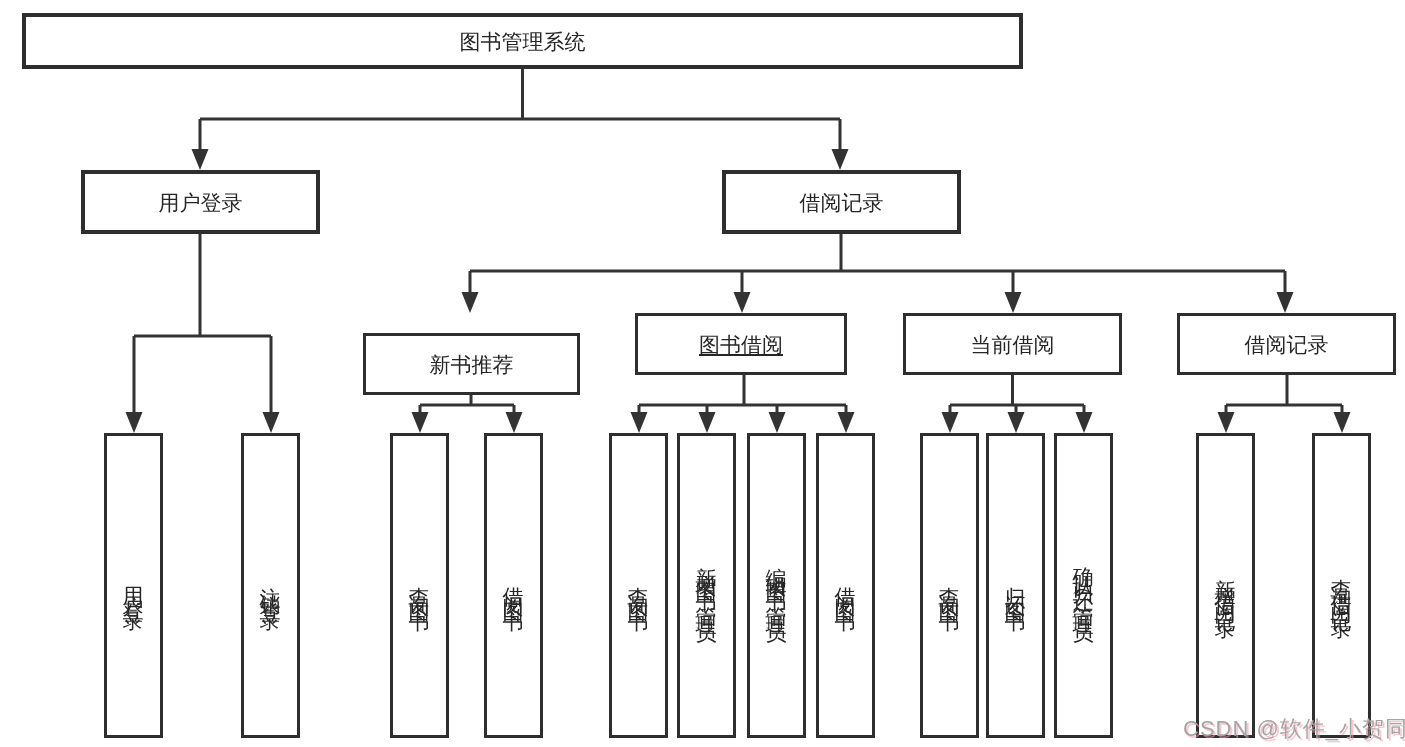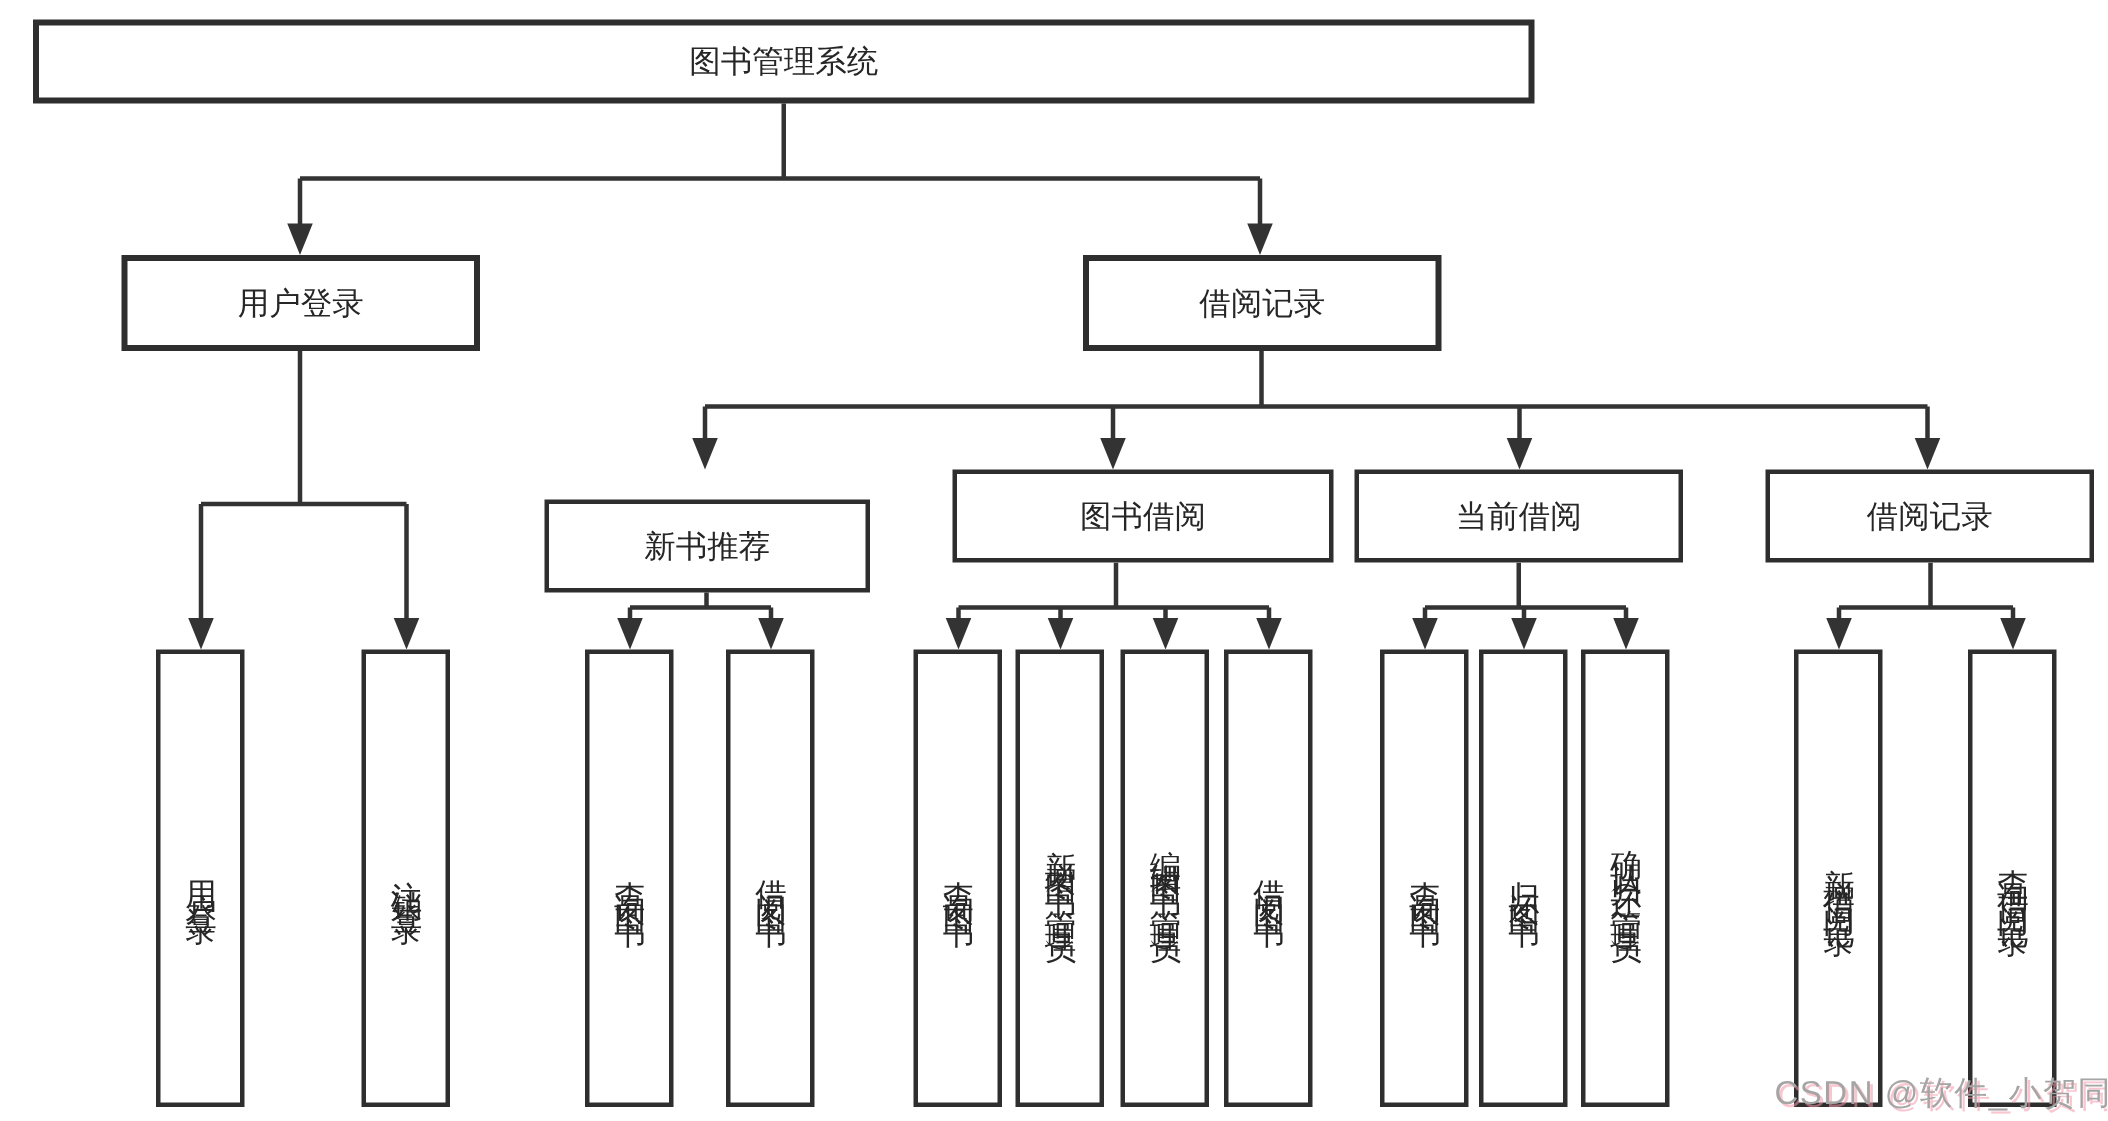--- a/index.html
+++ b/index.html
@@ -51,21 +51,21 @@
     writing-mode: vertical-rl;
     text-orientation: mixed;
     letter-spacing: 8px;
     white-space: nowrap;
   }
   
   .n-root { left: 22px;  top: 13px;  width: 1001px; height: 56px; }
   .n-l2a  { left: 81px;  top: 170px; width: 239px;  height: 64px; }
   .n-l2b  { left: 722px; top: 170px; width: 239px;  height: 64px; }
   .n-l3a  { left: 363px; top: 313px; width: 217px;  height: 62px; margin-top: 20px; }
-  .n-l3b  { left: 635px; top: 313px; width: 254px;  height: 62px; }
+  .n-l3b  { left: 635px; top: 313px; width: 212px;  height: 62px; text-decoration: underline; }
   .n-l3c  { left: 903px; top: 313px; width: 219px;  height: 62px; align-items: center; }
   .n-l3d  { left: 1177px;top: 313px; width: 219px;  height: 62px; }
   .leaf   { top: 433px; width: 59px; height: 305px; }
   .f-1  { left: 104px; }
   .f-2  { left: 241px; }
   .f-3  { left: 390px; }
   .f-4  { left: 484px; }
   .f-5  { left: 609px; }
   .f-6  { left: 677px; }
   .f-7  { left: 747px; }

